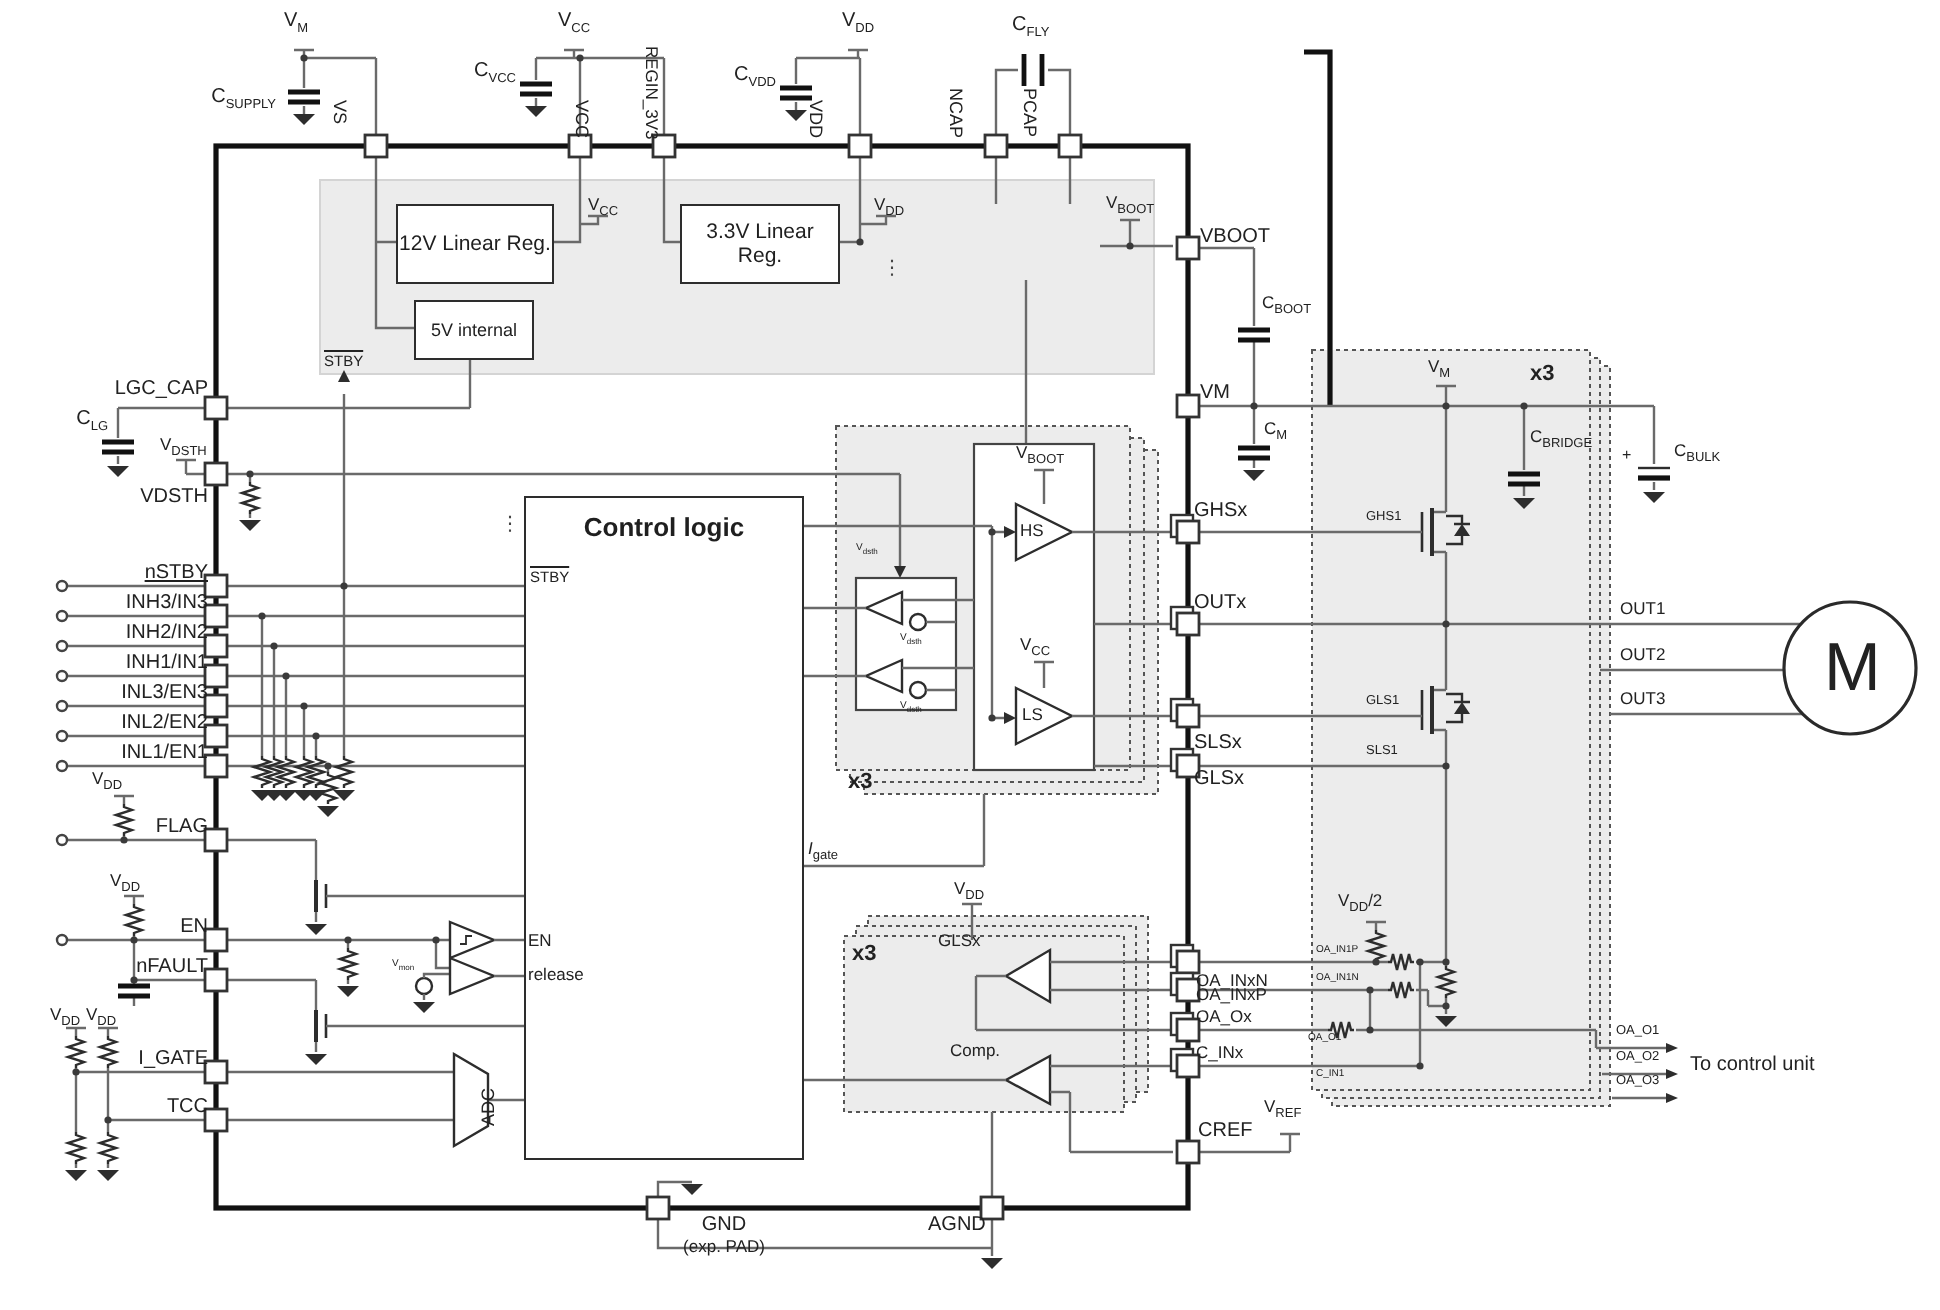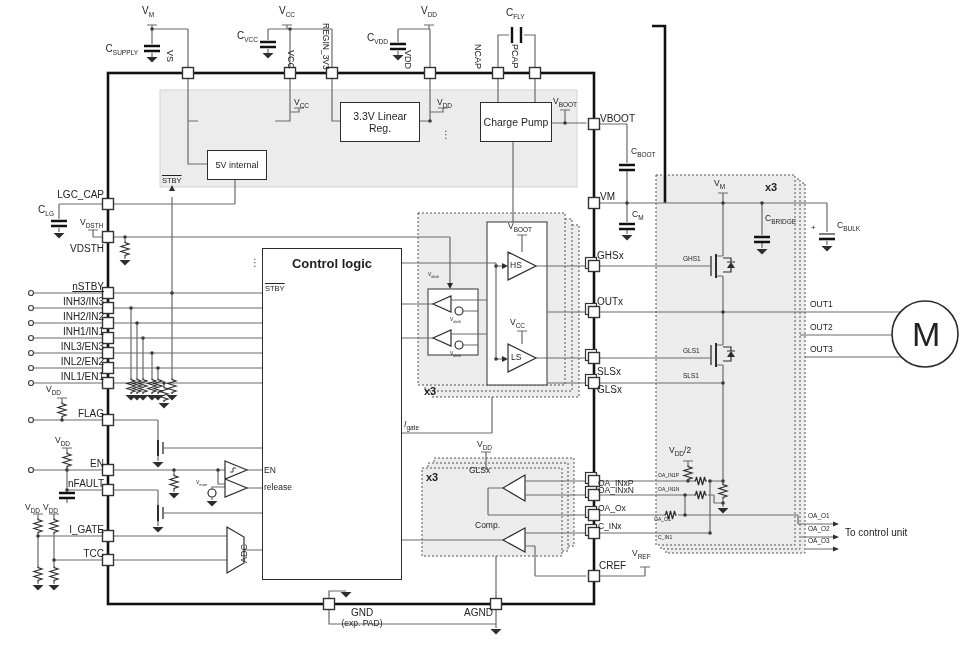--- a/index.html
+++ b/index.html
@@ -346,28 +346,28 @@
     <use href="#pinsq2" x="594" y="383"></use>
         <use href="#pinsq2" x="594" y="481"></use>
         <use href="#pinsq2" x="594" y="495"></use>
     <use href="#pinsq2" x="594" y="515"></use>
         <use href="#pinsq2" x="594" y="533"></use>
     <use href="#pinsq" x="329" y="604"></use>
         <use href="#pinsq" x="496" y="604"></use>
   </g>
 </svg>
 
+<div class="blk" style="left:198px;top:102px;width:77px;height:38px;">
+      <span>12V Linear Reg.</span>
+    </div>
 <div class="blk" style="left:340px;top:102px;width:78px;height:38px;justify-content:flex-end;">
       <span>3.3V Linear Reg.</span>
     </div>
 <div class="blk" style="left:207px;top:150px;width:58px;height:28px;font-size:9px;">
       <span>5V internal</span>
-    </div>
-<div class="blk" style="left:480px;top:102px;width:70px;height:38px;">
-      <span>Charge Pump</span>
     </div>
 <div class="blk" style="left:262px;top:248px;width:138px;height:330px;border-width:1.6px;align-items:flex-start;">
   <span class="b" style="font-size:13px;margin-top:8px;">Control logic</span>
 </div>
 
 <div class="lbl" style="left:142px;top:6px;"><span>V</span><sub>M</sub></div>
 <div class="lbl rt" style="left:96px;top:44px;width:42px;"><span>C</span><sub>SUPPLY</sub></div>
 <div class="lbl rot" style="left:174px;top:50px;"><span>VS</span></div>
 <div class="lbl" style="left:279px;top:6px;"><span>V</span><sub>CC</sub></div>
 <div class="lbl rt" style="left:222px;top:31px;width:36px;"><span>C</span><sub>VCC</sub></div>
@@ -428,21 +428,21 @@
 <div class="lbl sm" style="left:475px;top:521px;"><span>Comp.</span></div>
 
 <div class="lbl" style="left:600px;top:114px;"><span>VBOOT</span></div>
 <div class="lbl sm" style="left:631px;top:147px;"><span>C</span><sub>BOOT</sub></div>
 <div class="lbl" style="left:600px;top:192px;"><span>VM</span></div>
 <div class="lbl sm" style="left:632px;top:210px;"><span>C</span><sub>M</sub></div>
 <div class="lbl" style="left:597px;top:251px;"><span>GHSx</span></div>
 <div class="lbl" style="left:597px;top:297px;"><span>OUTx</span></div>
 <div class="lbl" style="left:597px;top:359px;margin-top:26px;"><span>GLSx</span></div>
 <div class="lbl" style="left:597px;top:367px;"><span>SLSx</span></div>
-<div class="lbl sm" style="left:598px;top:479px;"><span>OA_INxP</span></div>
+<div class="lbl sm" style="left:598px;top:493px;"><span>OA_INxP</span></div>
 <div class="lbl sm" style="left:598px;top:486px;"><span>OA_INxN</span></div>
 <div class="lbl sm" style="left:598px;top:504px;"><span>OA_Ox</span></div>
 <div class="lbl sm" style="left:598px;top:522px;"><span>C_INx</span></div>
 <div class="lbl" style="left:599px;top:561px;"><span>CREF</span></div>
 <div class="lbl sm" style="left:632px;top:549px;"><span>V</span><sub>REF</sub></div>
 
 <div class="lbl sm" style="left:714px;top:179px;"><span>V</span><sub>M</sub></div>
 <div class="lbl b" style="left:765px;top:182px;font-size:11px;"><span>x3</span></div>
 <div class="lbl t6" style="left:683px;top:256px;"><span>GHS1</span></div>
 <div class="lbl t6" style="left:683px;top:348px;"><span>GLS1</span></div>

